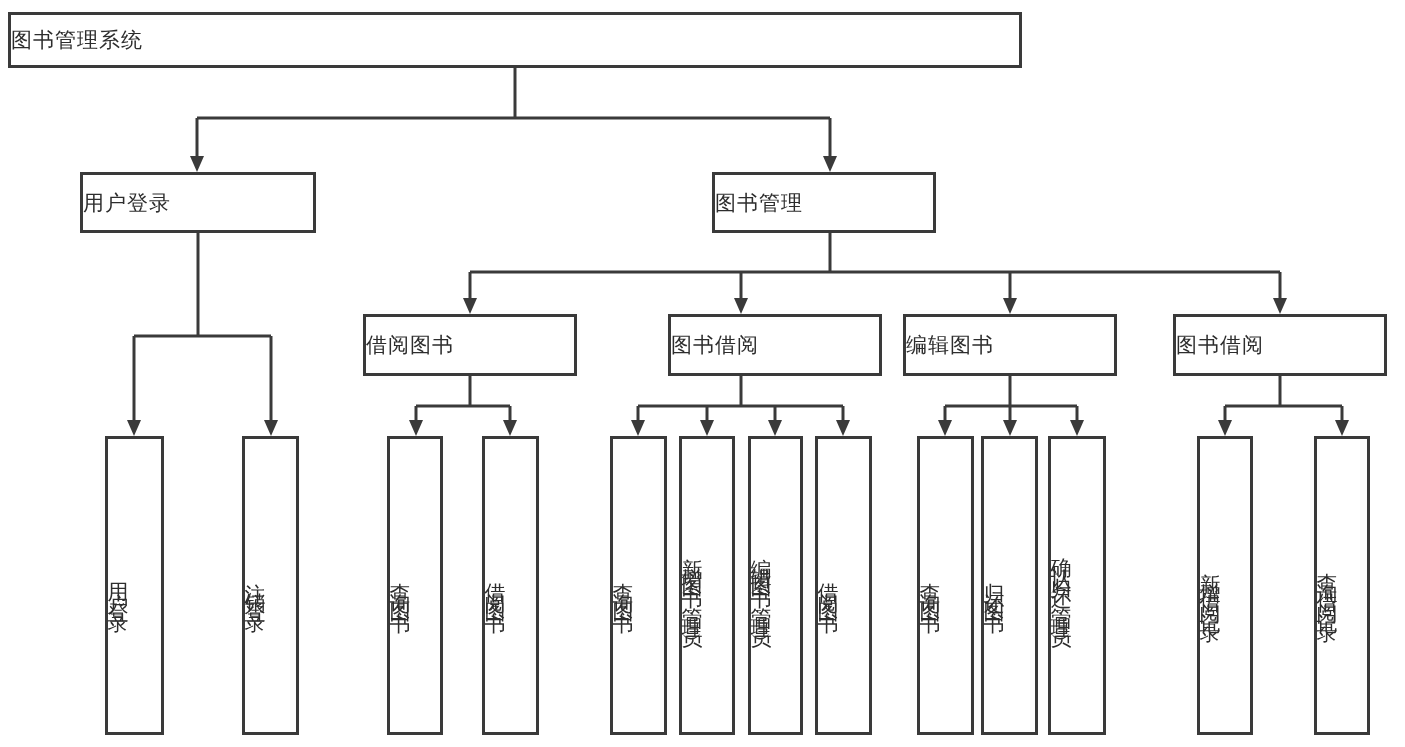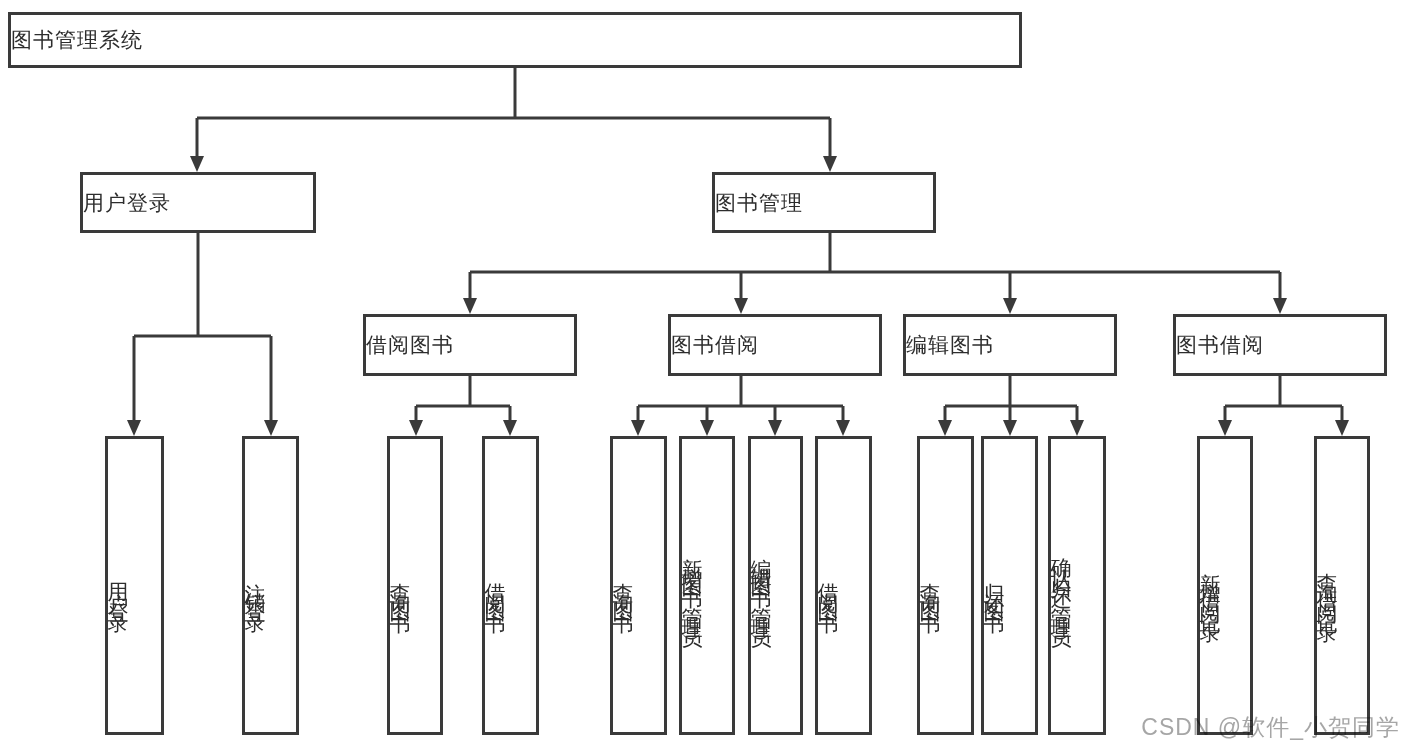--- a/index.html
+++ b/index.html
@@ -152,14 +152,13 @@
     <span class="vtext">确认归还（管理员）</span>
   </div>
 
   <div class="node vbox" style="left:1197px;top:436px;width:56px;height:299px">
     <span class="vtext">新增借阅记录</span>
   </div>
   <div class="node vbox" style="left:1314px;top:436px;width:56px;height:299px">
     <span class="vtext">查询借阅记录</span>
   </div>
 
-  <div class="watermark">CSDN @软件_小贺同学</div>
 </div>
 
 </body></html>

